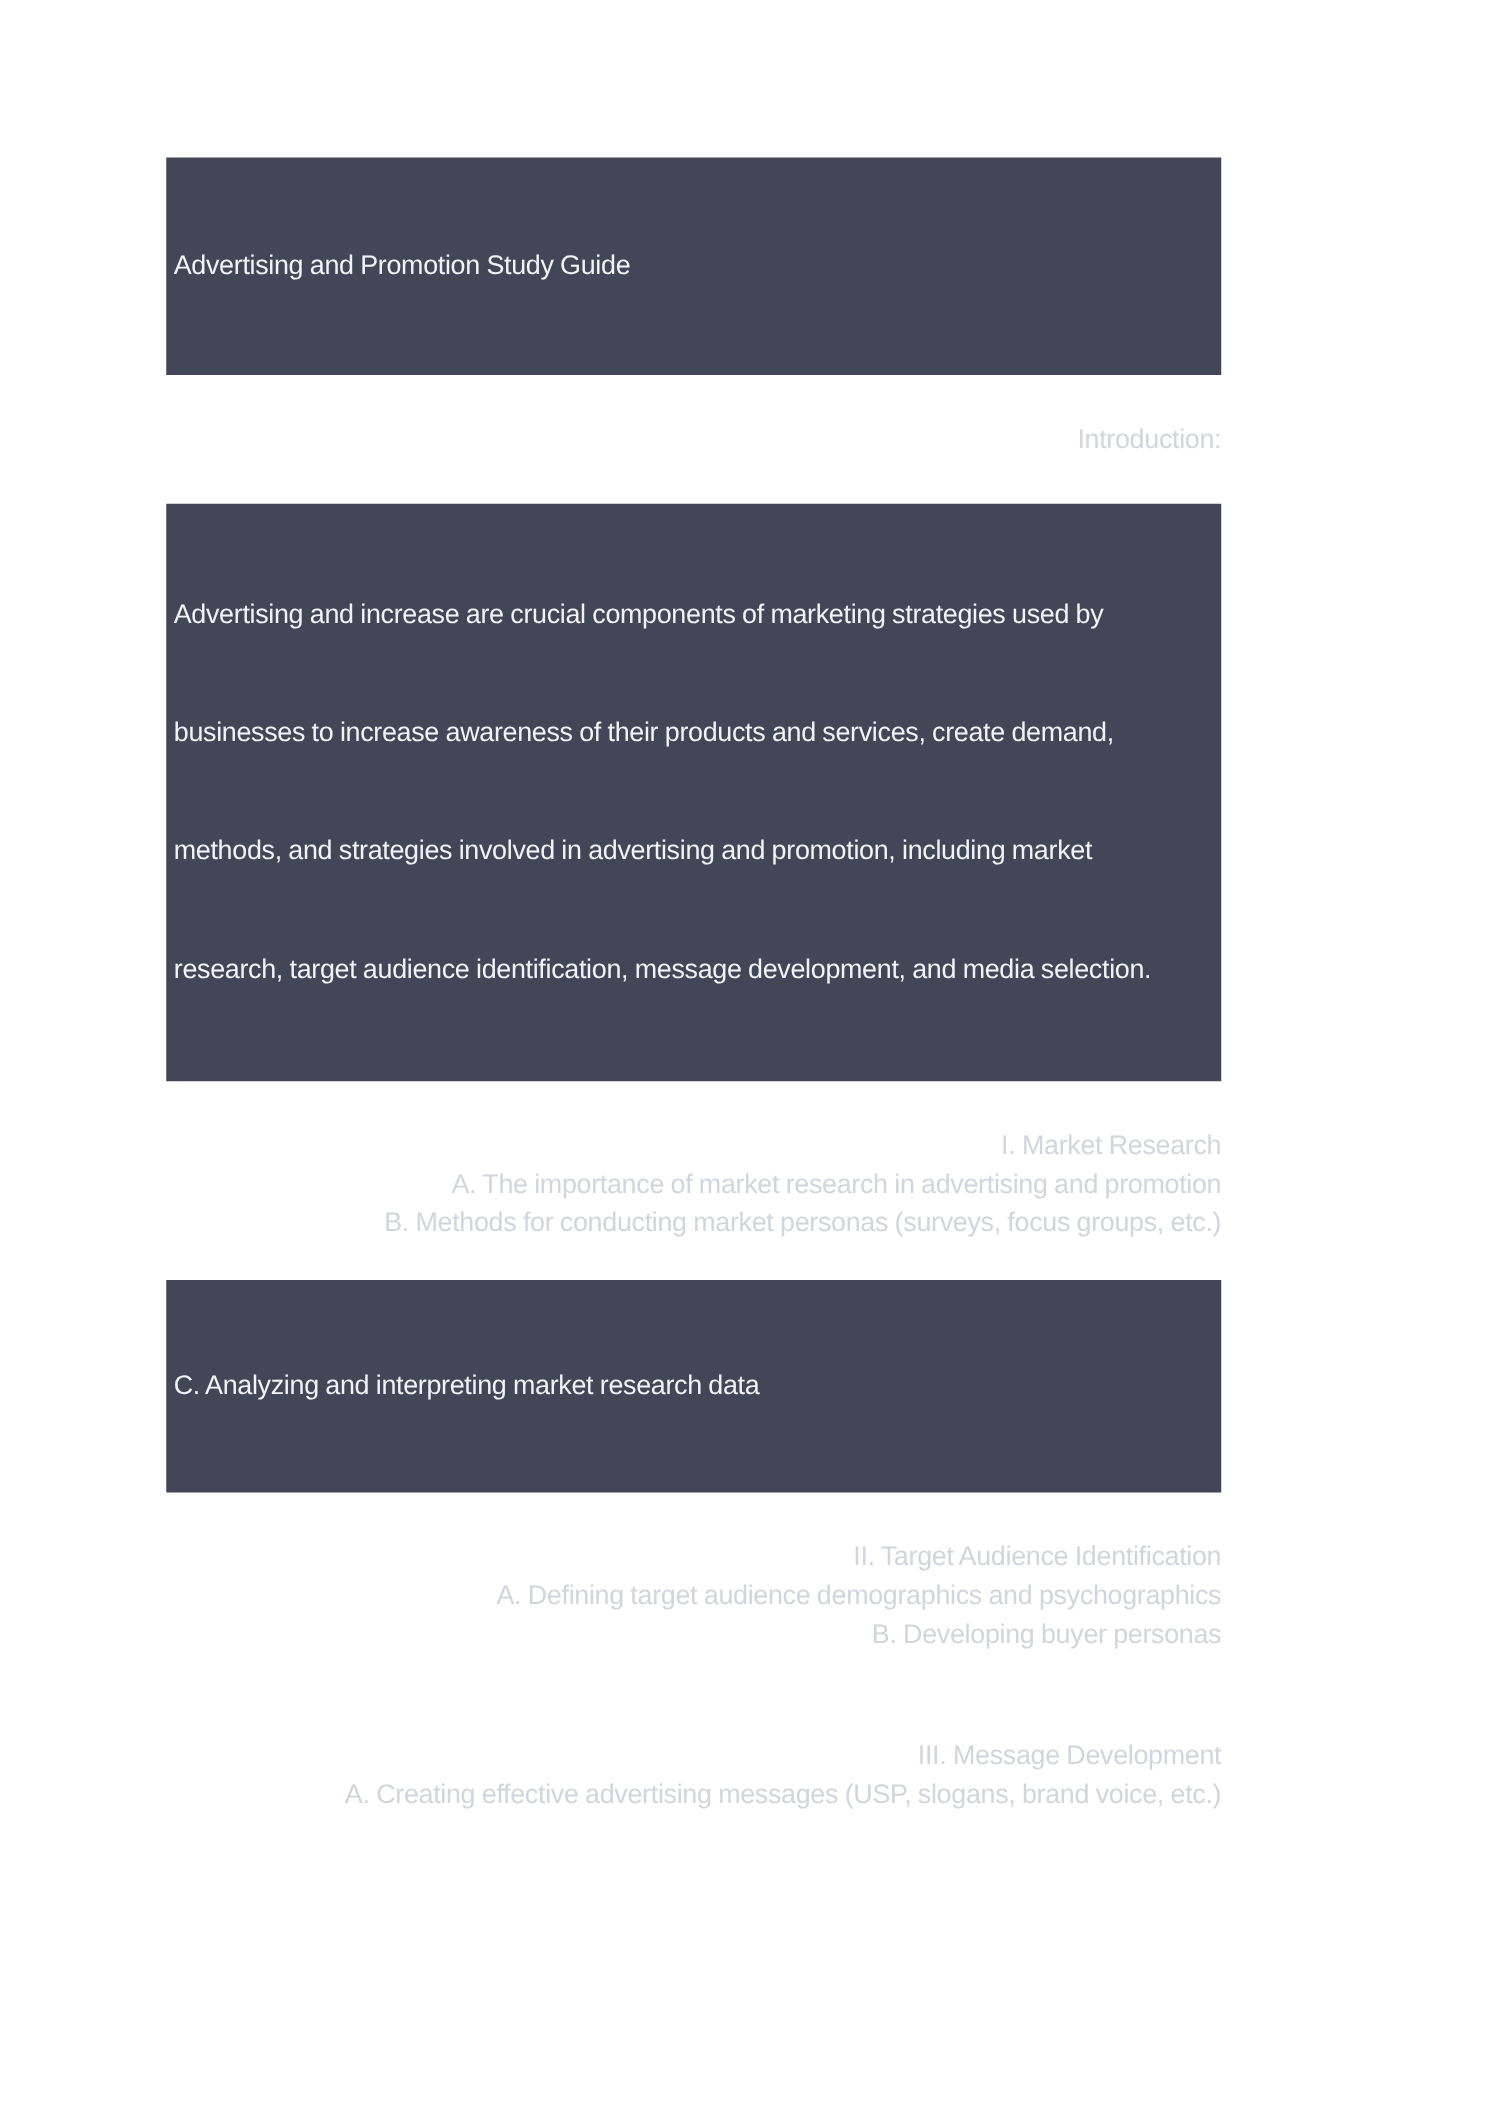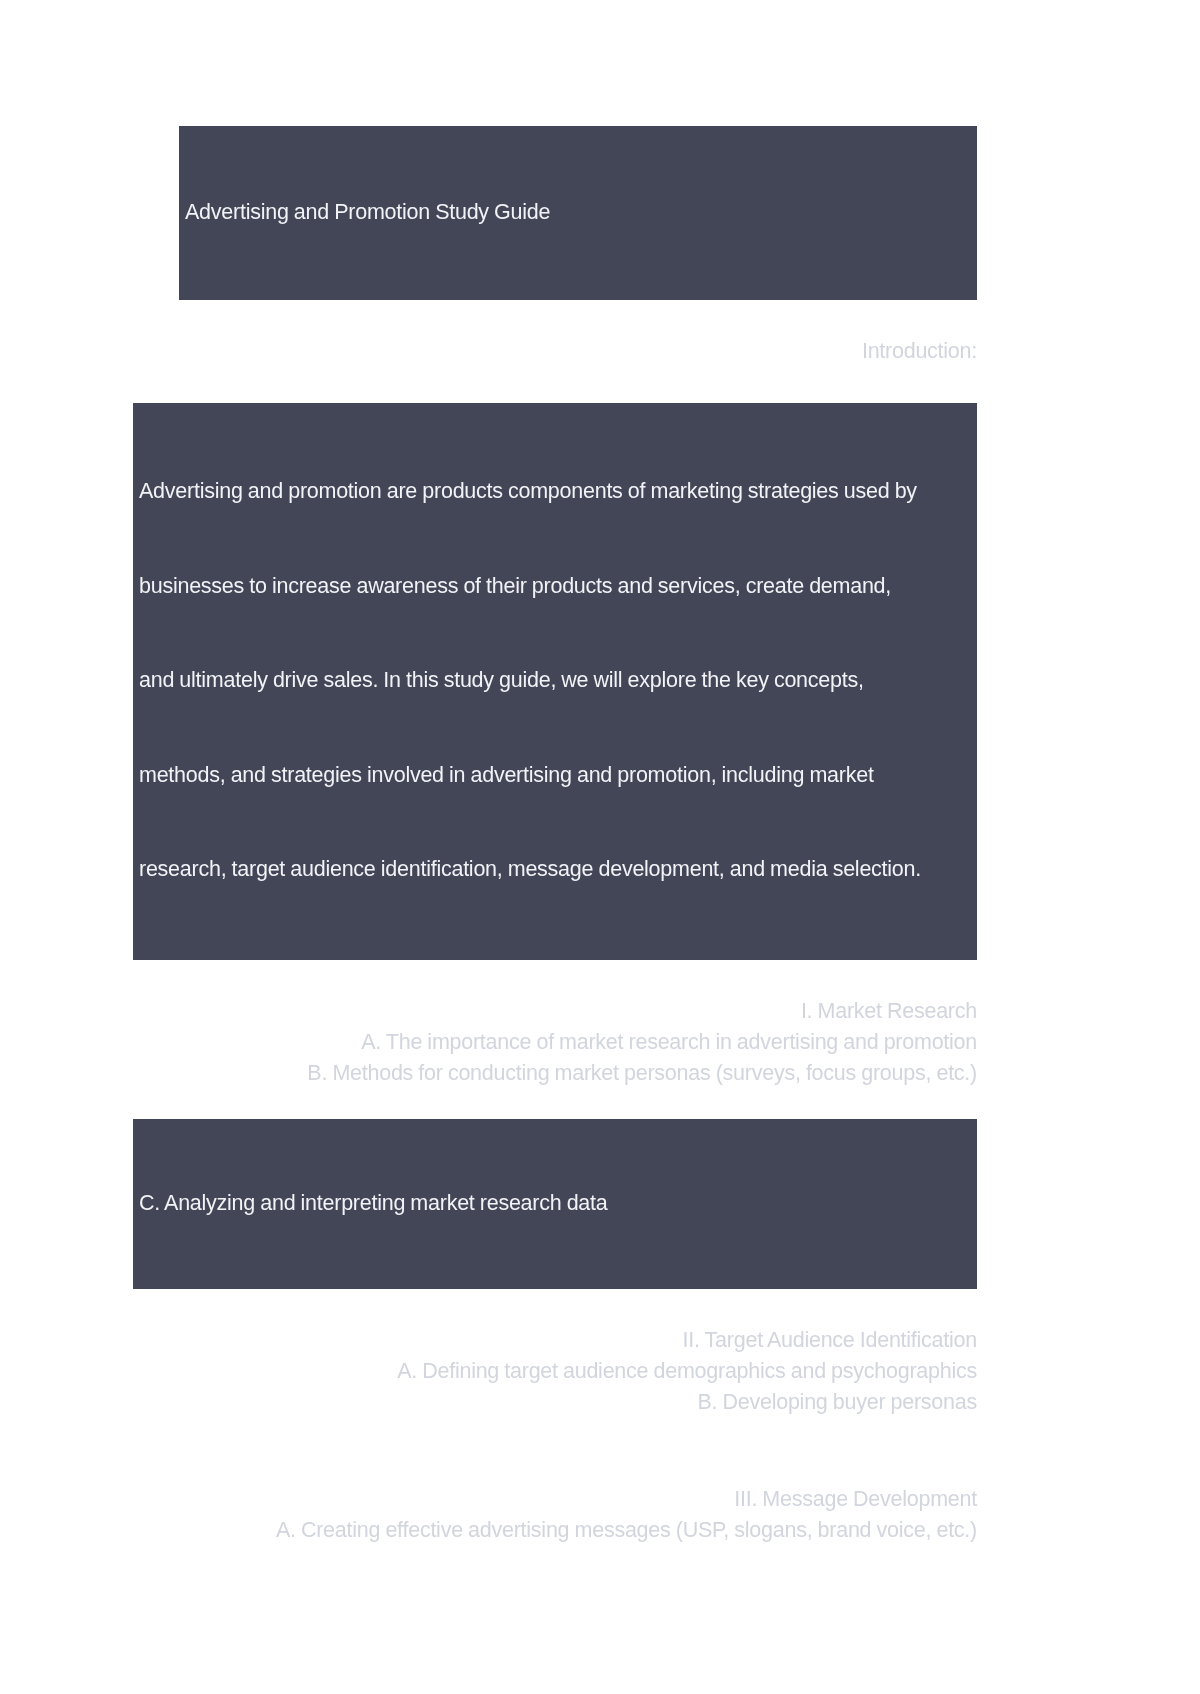--- a/index.html
+++ b/index.html
@@ -47,21 +47,20 @@
   .hl {
     background: #434657;
     color: #f2f3f7;
     display: block;
     box-sizing: border-box;
     padding: 7px 6px 8px 6px;
   }
   .hl.title {
     font-size: 22px;
     padding: 9px 6px 10px 6px;
-    margin-left: 46px;
   }
   .hl.para {
     padding: 10px 6px 11px 6px;
     line-height: 31.5px;
   }
   .hl .txt {
     display: block;
   }
 
   
@@ -90,23 +89,22 @@
 
     <div class="gap-l"></div>
 
     <div class="plain">
       <span class="line">Introduction:</span>
     </div>
 
     <div class="gap-l"></div>
 
     <div class="hl para">
-      <span class="txt">Advertising and promotion are products components of marketing strategies used by</span>
+      <span class="txt">Advertising and increase are crucial components of marketing strategies used by</span>
       <span class="txt">businesses to increase awareness of their products and services, create demand,</span>
-      <span class="txt">and ultimately drive sales. In this study guide, we will explore the key concepts,</span>
       <span class="txt">methods, and strategies involved in advertising and promotion, including market</span>
       <span class="txt">research, target audience identification, message development, and media selection.</span>
     </div>
 
     <div class="gap-l"></div>
 
     <div class="plain">
       <span class="line">I. Market Research</span>
       <span class="line">A. The importance of market research in advertising and promotion</span>
       <span class="line">B. Methods for conducting market personas (surveys, focus groups, etc.)</span>

